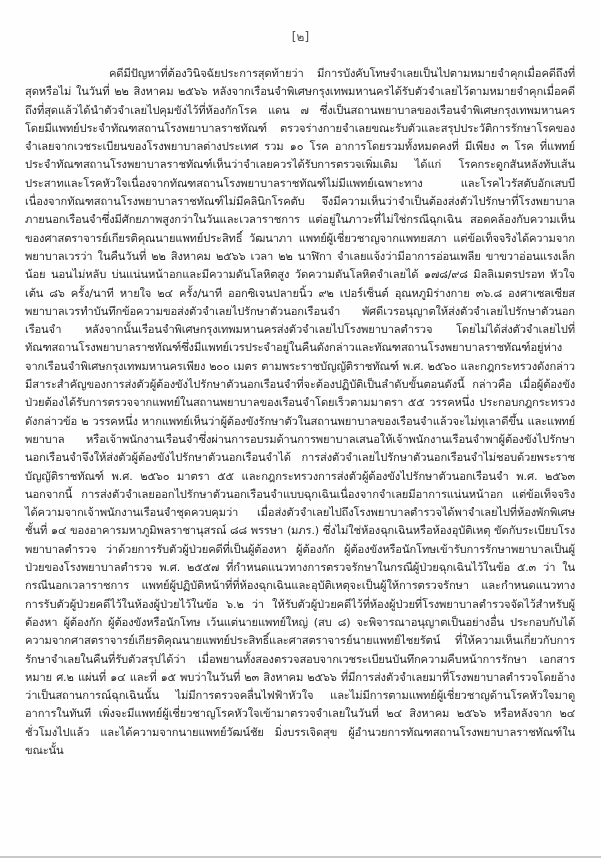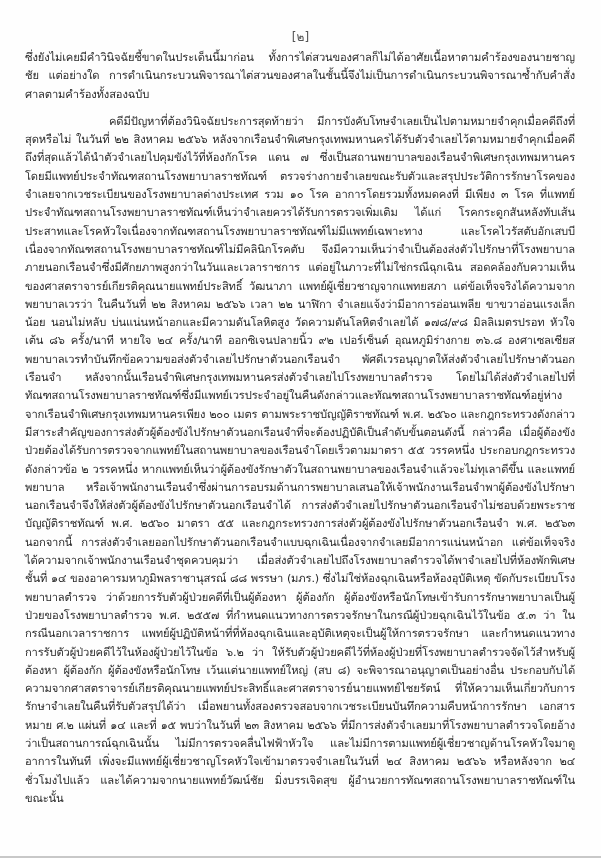--- a/index.html
+++ b/index.html
@@ -11,28 +11,27 @@
     .page-number {
       position: absolute; left: 0; right: 0; top: 27px; text-align: center;
       font-size: 12px; color: #555;
     }
     .body-text {
       position: absolute; left: 25px; right: 26px; top: 49px;
       font-size: 11.2px; line-height: 18.3px; text-align: justify;
       letter-spacing: -0.15px;
     }
     .para { margin: 0; }
-    .para.indent { text-indent: 84px; margin-top: 9px; }
+    .para.indent { text-indent: 84px; margin-top: 16px; }
     .bottom-rule {
       position: absolute; left: 0; right: 0; bottom: 0; height: 2px; background: #c8c8c8;
     }
   </style>
 </head>
 <body>
 
 <div class="page">
   <div class="page-number">[๒]</div>
   <div class="body-text">
-    <p class="para">ซึ่งยังไม่เคยมีคำวินิจฉัยชี้ขาดในประเด็นนี้มาก่อน ทั้งการไต่สวนของศาลก็ไม่ได้อาศัยเนื้อหาตามคำร้องของนายชาญชัย แต่อย่างใด การดำเนินกระบวนพิจารณาไต่สวนของศาลในชั้นนี้จึงไม่เป็นการดำเนินกระบวนพิจารณาซ้ำกับคำสั่งศาลตามคำร้องทั้งสองฉบับ</p>
     <p class="para indent">คดีมีปัญหาที่ต้องวินิจฉัยประการสุดท้ายว่า มีการบังคับโทษจำเลยเป็นไปตามหมายจำคุกเมื่อคดีถึงที่สุดหรือไม่ ในวันที่ ๒๒ สิงหาคม ๒๕๖๖ หลังจากเรือนจำพิเศษกรุงเทพมหานครได้รับตัวจำเลยไว้ตามหมายจำคุกเมื่อคดีถึงที่สุดแล้วได้นำตัวจำเลยไปคุมขังไว้ที่ห้องกักโรค แดน ๗ ซึ่งเป็นสถานพยาบาลของเรือนจำพิเศษกรุงเทพมหานคร โดยมีแพทย์ประจำทัณฑสถานโรงพยาบาลราชทัณฑ์ ตรวจร่างกายจำเลยขณะรับตัวและสรุปประวัติการรักษาโรคของจำเลยจากเวชระเบียนของโรงพยาบาลต่างประเทศ รวม ๑๐ โรค อาการโดยรวมทั้งหมดคงที่ มีเพียง ๓ โรค ที่แพทย์ประจำทัณฑสถานโรงพยาบาลราชทัณฑ์เห็นว่าจำเลยควรได้รับการตรวจเพิ่มเติม ได้แก่ โรคกระดูกสันหลังทับเส้นประสาทและโรคหัวใจเนื่องจากทัณฑสถานโรงพยาบาลราชทัณฑ์ไม่มีแพทย์เฉพาะทาง และโรคไวรัสตับอักเสบบีเนื่องจากทัณฑสถานโรงพยาบาลราชทัณฑ์ไม่มีคลินิกโรคตับ จึงมีความเห็นว่าจำเป็นต้องส่งตัวไปรักษาที่โรงพยาบาลภายนอกเรือนจำซึ่งมีศักยภาพสูงกว่าในวันและเวลาราชการ แต่อยู่ในภาวะที่ไม่ใช่กรณีฉุกเฉิน สอดคล้องกับความเห็นของศาสตราจารย์เกียรติคุณนายแพทย์ประสิทธิ์ วัฒนาภา แพทย์ผู้เชี่ยวชาญจากแพทยสภา แต่ข้อเท็จจริงได้ความจากพยาบาลเวรว่า ในคืนวันที่ ๒๒ สิงหาคม ๒๕๖๖ เวลา ๒๒ นาฬิกา จำเลยแจ้งว่ามีอาการอ่อนเพลีย ขาขวาอ่อนแรงเล็กน้อย นอนไม่หลับ บ่นแน่นหน้าอกและมีความดันโลหิตสูง วัดความดันโลหิตจำเลยได้ ๑๗๘/๙๘ มิลลิเมตรปรอท หัวใจเต้น ๘๖ ครั้ง/นาที หายใจ ๒๔ ครั้ง/นาที ออกซิเจนปลายนิ้ว ๙๒ เปอร์เซ็นต์ อุณหภูมิร่างกาย ๓๖.๘ องศาเซลเซียส พยาบาลเวรทำบันทึกข้อความขอส่งตัวจำเลยไปรักษาตัวนอกเรือนจำ พัศดีเวรอนุญาตให้ส่งตัวจำเลยไปรักษาตัวนอกเรือนจำ หลังจากนั้นเรือนจำพิเศษกรุงเทพมหานครส่งตัวจำเลยไปโรงพยาบาลตำรวจ โดยไม่ได้ส่งตัวจำเลยไปที่ทัณฑสถานโรงพยาบาลราชทัณฑ์ซึ่งมีแพทย์เวรประจำอยู่ในคืนดังกล่าวและทัณฑสถานโรงพยาบาลราชทัณฑ์อยู่ห่างจากเรือนจำพิเศษกรุงเทพมหานครเพียง ๒๐๐ เมตร ตามพระราชบัญญัติราชทัณฑ์ พ.ศ. ๒๕๖๐ และกฎกระทรวงดังกล่าวมีสาระสำคัญของการส่งตัวผู้ต้องขังไปรักษาตัวนอกเรือนจำที่จะต้องปฏิบัติเป็นลำดับขั้นตอนดังนี้ กล่าวคือ เมื่อผู้ต้องขังป่วยต้องได้รับการตรวจจากแพทย์ในสถานพยาบาลของเรือนจำโดยเร็วตามมาตรา ๕๕ วรรคหนึ่ง ประกอบกฎกระทรวงดังกล่าวข้อ ๒ วรรคหนึ่ง หากแพทย์เห็นว่าผู้ต้องขังรักษาตัวในสถานพยาบาลของเรือนจำแล้วจะไม่ทุเลาดีขึ้น และแพทย์ พยาบาล หรือเจ้าพนักงานเรือนจำซึ่งผ่านการอบรมด้านการพยาบาลเสนอให้เจ้าพนักงานเรือนจำพาผู้ต้องขังไปรักษานอกเรือนจำจึงให้ส่งตัวผู้ต้องขังไปรักษาตัวนอกเรือนจำได้ การส่งตัวจำเลยไปรักษาตัวนอกเรือนจำไม่ชอบด้วยพระราชบัญญัติราชทัณฑ์ พ.ศ. ๒๕๖๐ มาตรา ๕๕ และกฎกระทรวงการส่งตัวผู้ต้องขังไปรักษาตัวนอกเรือนจำ พ.ศ. ๒๕๖๓ นอกจากนี้ การส่งตัวจำเลยออกไปรักษาตัวนอกเรือนจำแบบฉุกเฉินเนื่องจากจำเลยมีอาการแน่นหน้าอก แต่ข้อเท็จจริงได้ความจากเจ้าพนักงานเรือนจำชุดควบคุมว่า เมื่อส่งตัวจำเลยไปถึงโรงพยาบาลตำรวจได้พาจำเลยไปที่ห้องพักพิเศษ ชั้นที่ ๑๔ ของอาคารมหาภูมิพลราชานุสรณ์ ๘๘ พรรษา (มภร.) ซึ่งไม่ใช่ห้องฉุกเฉินหรือห้องอุบัติเหตุ ขัดกับระเบียบโรงพยาบาลตำรวจ ว่าด้วยการรับตัวผู้ป่วยคดีที่เป็นผู้ต้องหา ผู้ต้องกัก ผู้ต้องขังหรือนักโทษเข้ารับการรักษาพยาบาลเป็นผู้ป่วยของโรงพยาบาลตำรวจ พ.ศ. ๒๕๕๗ ที่กำหนดแนวทางการตรวจรักษาในกรณีผู้ป่วยฉุกเฉินไว้ในข้อ ๕.๓ ว่า ในกรณีนอกเวลาราชการ แพทย์ผู้ปฏิบัติหน้าที่ที่ห้องฉุกเฉินและอุบัติเหตุจะเป็นผู้ให้การตรวจรักษา และกำหนดแนวทางการรับตัวผู้ป่วยคดีไว้ในห้องผู้ป่วยไว้ในข้อ ๖.๒ ว่า ให้รับตัวผู้ป่วยคดีไว้ที่ห้องผู้ป่วยที่โรงพยาบาลตำรวจจัดไว้สำหรับผู้ต้องหา ผู้ต้องกัก ผู้ต้องขังหรือนักโทษ เว้นแต่นายแพทย์ใหญ่ (สบ ๘) จะพิจารณาอนุญาตเป็นอย่างอื่น ประกอบกับได้ความจากศาสตราจารย์เกียรติคุณนายแพทย์ประสิทธิ์และศาสตราจารย์นายแพทย์ไชยรัตน์ ที่ให้ความเห็นเกี่ยวกับการรักษาจำเลยในคืนที่รับตัวสรุปได้ว่า เมื่อพยานทั้งสองตรวจสอบจากเวชระเบียนบันทึกความคืบหน้าการรักษา เอกสารหมาย ศ.๒ แผ่นที่ ๑๔ และที่ ๑๕ พบว่าในวันที่ ๒๓ สิงหาคม ๒๕๖๖ ที่มีการส่งตัวจำเลยมาที่โรงพยาบาลตำรวจโดยอ้างว่าเป็นสถานการณ์ฉุกเฉินนั้น ไม่มีการตรวจคลื่นไฟฟ้าหัวใจ และไม่มีการตามแพทย์ผู้เชี่ยวชาญด้านโรคหัวใจมาดูอาการในทันที เพิ่งจะมีแพทย์ผู้เชี่ยวชาญโรคหัวใจเข้ามาตรวจจำเลยในวันที่ ๒๔ สิงหาคม ๒๕๖๖ หรือหลังจาก ๒๔ ชั่วโมงไปแล้ว และได้ความจากนายแพทย์วัฒน์ชัย มิ่งบรรเจิดสุข ผู้อำนวยการทัณฑสถานโรงพยาบาลราชทัณฑ์ในขณะนั้น</p>
   </div>
   <div class="bottom-rule"></div>
 </div>
 
 </body></html>

